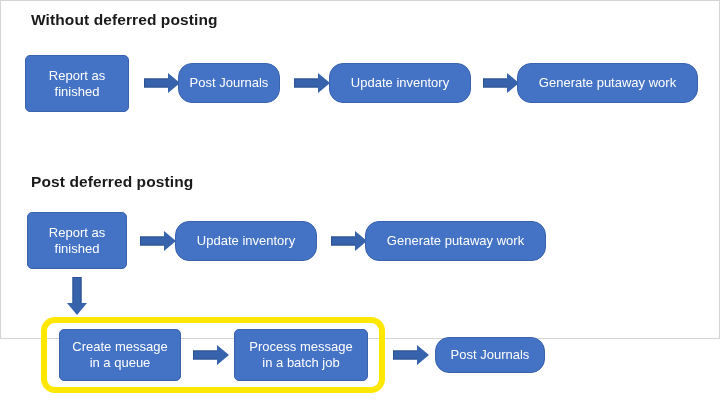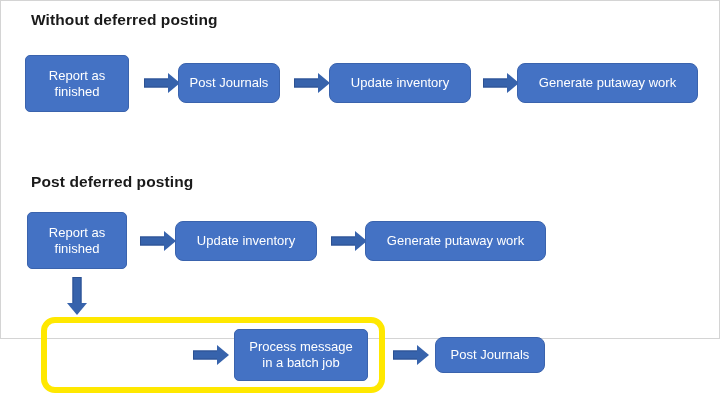--- a/index.html
+++ b/index.html
@@ -26,21 +26,21 @@
     letter-spacing:.1px;
     white-space:nowrap;
   }
 
   
   .pbox{
     position:absolute;
     box-sizing:border-box;
     background:#4472c4;
     border:1px solid #3a63ad;
-    border-radius:8px;
+    border-radius:14px;
     color:#ffffff;
     font-size:13px;
     line-height:16px;
     display:flex;
     align-items:center;
     justify-content:center;
     text-align:center;
     padding:2px 6px;
     white-space:pre-line;
   }
@@ -153,20 +153,22 @@
 
   <div class="pbox" style="left:364px;top:220px;width:181px;height:40px;">Generate putaway work</div>
 
   <div class="arrow-down" style="left:66px;top:276px;width:20px;height:38px;">
     <div class="shaft" style="height:28px;"></div>
     <div class="head"></div>
   </div>
 
   <div class="highlight" style="left:40px;top:316px;width:344px;height:76px;"></div>
 
+  <div class="pbox tall" style="left:58px;top:328px;width:122px;height:52px;">Create message
+in a queue</div>
 
   <div class="arrow-right" style="left:192px;top:344px;width:36px;height:20px;">
     <div class="shaft" style="width:26px;"></div>
     <div class="head"></div>
   </div>
 
   <div class="pbox tall" style="left:233px;top:328px;width:134px;height:52px;">Process message
 in a batch job</div>
 
   <div class="arrow-right" style="left:392px;top:344px;width:36px;height:20px;">

